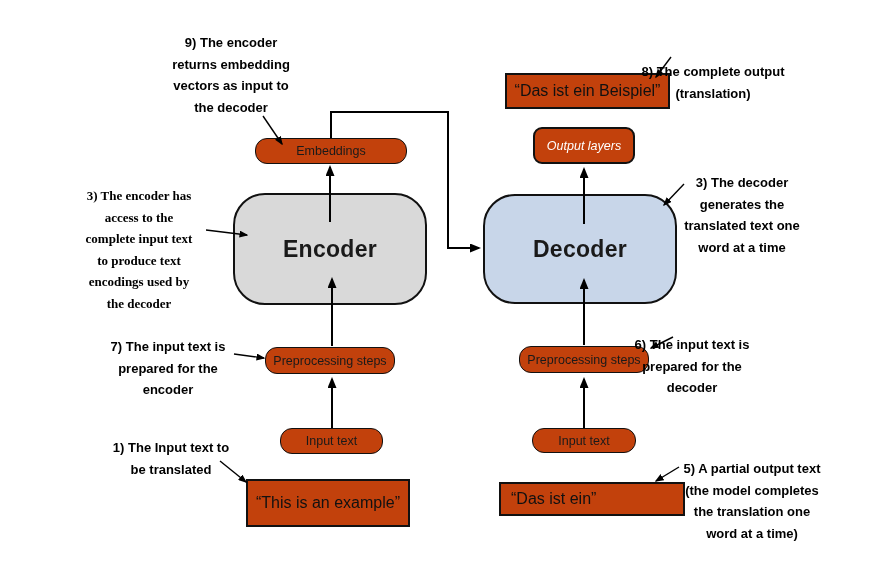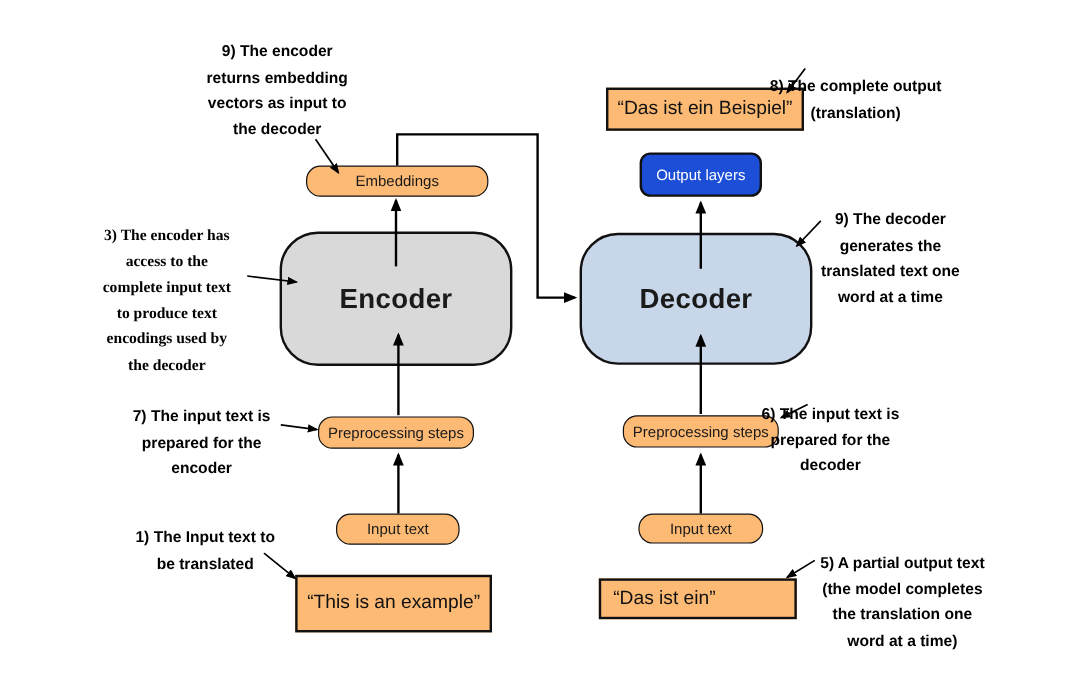--- a/index.html
+++ b/index.html
@@ -3,32 +3,32 @@
 <meta charset="utf-8">
 <style>
   html,body { margin:0; padding:0; background:#ffffff; }
   #canvas {
     position:relative; width:892px; height:572px; background:#ffffff;
     font-family:"Liberation Sans", sans-serif; overflow:hidden;
   }
   .box {
     position:absolute; box-sizing:border-box;
     display:flex; align-items:center; justify-content:center;
-    background:#fdba74; border:1.5px solid #111111;
+    background:#c2410c; border:1.5px solid #111111;
     font-size:12.5px; color:#1a1a1a; z-index:1; text-align:center;
   }
   .pill { border-radius:12px; }
   .bigblock {
     border-radius:32px; border-width:2px; font-weight:bold; font-size:23px;
     letter-spacing:0.3px;
   }
   .encoder { background:#d9d9d9; }
   .decoder { background:#c8d6e9; }
   .dark {
-    background:#1d4ed8; color:#ffffff; border-radius:9px; border-width:2px;
+    background:#c2410c; color:#ffffff; border-radius:9px; border-width:2px;font-style:italic;
   }
   .quote {
     border-width:2px; border-radius:0; font-size:16px; color:#111111;
   }
   .quote.leftalign { justify-content:flex-start; padding-left:10px; }
   .annotation {
     position:absolute; transform:translateX(-50%);
     text-align:center; font-weight:bold; font-size:13px; line-height:21.5px;
     color:#000000; white-space:pre-line; z-index:3; width:160px;
   }
@@ -56,21 +56,21 @@
   <div class="box quote" style="left:505px; top:73px; width:165px; height:36px;">“Das ist ein Beispiel”</div>
 
   <div class="box dark" style="left:533px; top:127px; width:102px; height:37px;">Output layers</div>
 
   <div class="box bigblock decoder" style="left:483px; top:194px; width:194px; height:110px;">Decoder</div>
 
   <div class="box pill" style="left:519px; top:346px; width:130px; height:27px;">Preprocessing steps</div>
 
   <div class="box pill" style="left:532px; top:428px; width:104px; height:25px;">Input text</div>
 
-  <div class="box quote leftalign" style="left:499px; top:482px; width:165px; height:34px;">“Das ist ein”</div>
+  <div class="box quote leftalign" style="left:499px; top:482px; width:186px; height:34px;">“Das ist ein”</div>
 
   <div class="annotation" style="left:171px; top:437px;">1) The Input text to
 be translated</div>
 
   <div class="annotation" style="left:168px; top:336px;">7) The input text is
 prepared for the
 encoder</div>
 
   <div class="annotation" style="left:139px; top:185px;font-family:Liberation Serif, serif;">3) The encoder has
 access to the
@@ -86,21 +86,21 @@
 
   <div class="annotation" style="left:752px; top:458px; width:170px;">5) A partial output text
 (the model completes
 the translation one
 word at a time)</div>
 
   <div class="annotation" style="left:692px; top:334px;">6) The input text is
 prepared for the
 decoder</div>
 
-  <div class="annotation" style="left:742px; top:172px;">9) The decoder
+  <div class="annotation" style="left:742px; top:172px;">3) The decoder
 generates the
 translated text one
 word at a time</div>
 
   <div class="annotation" style="left:713px; top:13px; width:180px;margin-top:48px;">8) The complete output
 (translation)</div>
 
   <svg class="overlay" width="892" height="572" viewBox="0 0 892 572">
     <defs>
       <marker id="ah" markerUnits="userSpaceOnUse" markerWidth="11" markerHeight="9" viewBox="0 0 11 9" refX="9" refY="4.5" orient="auto">

